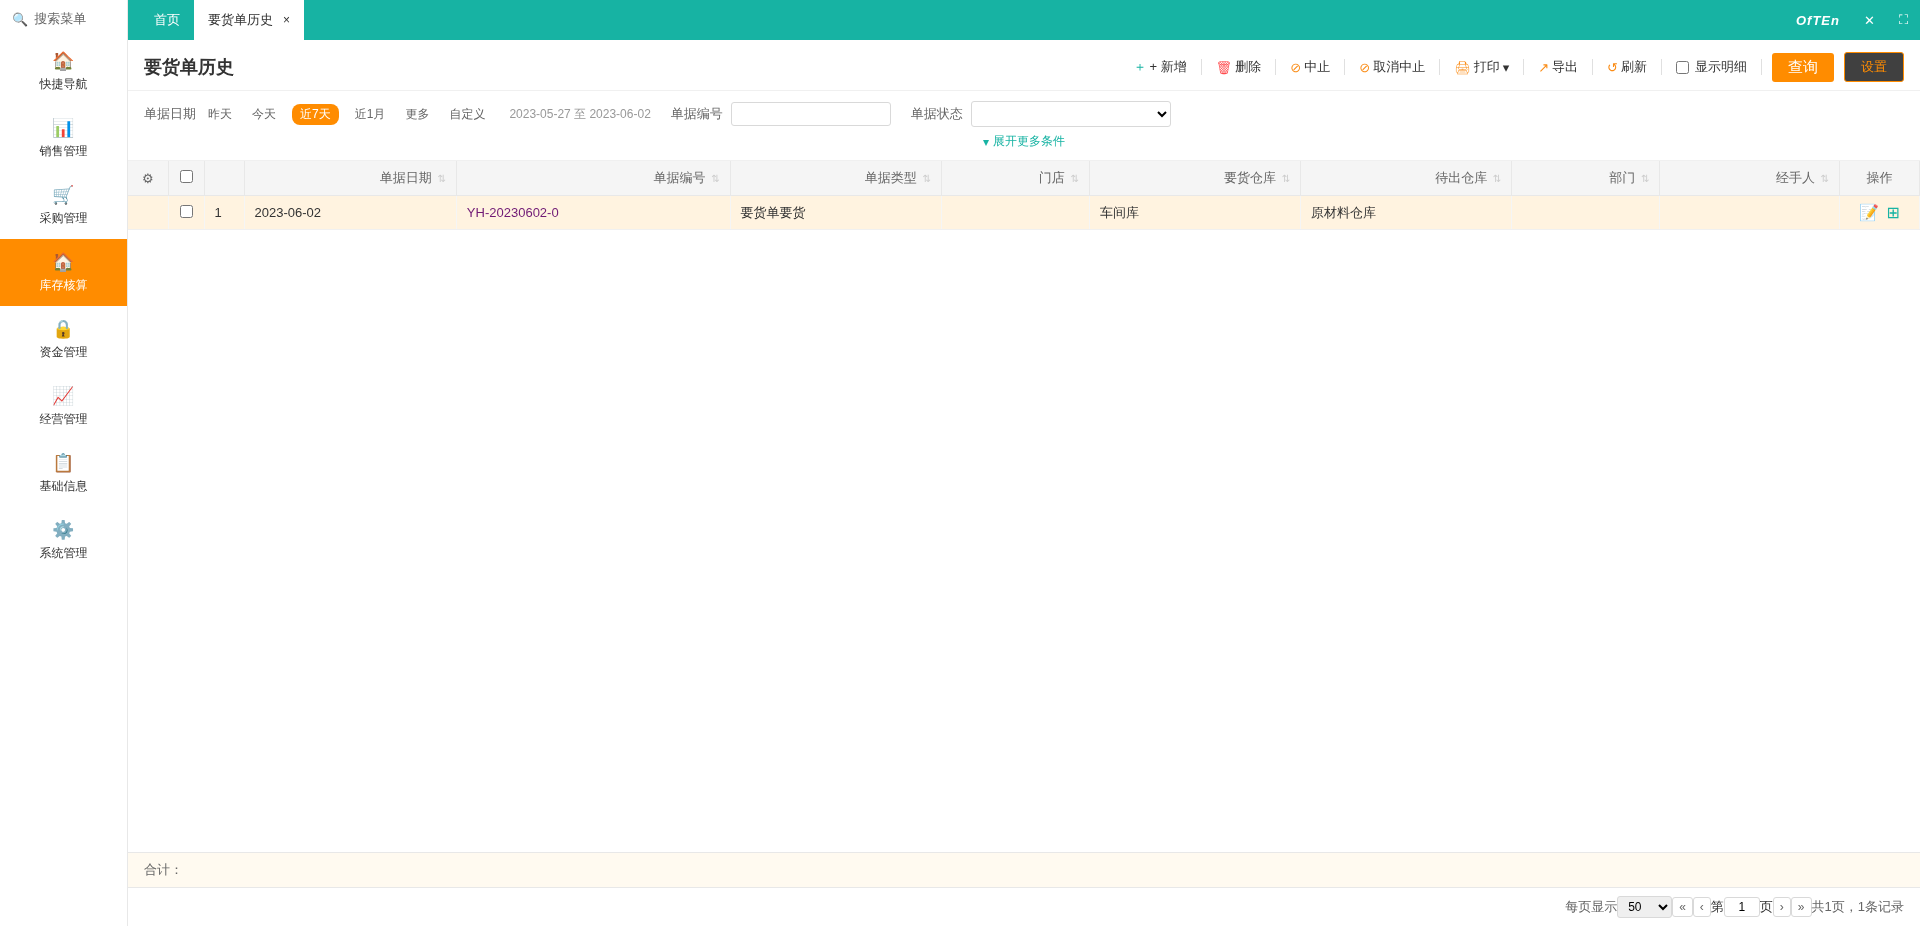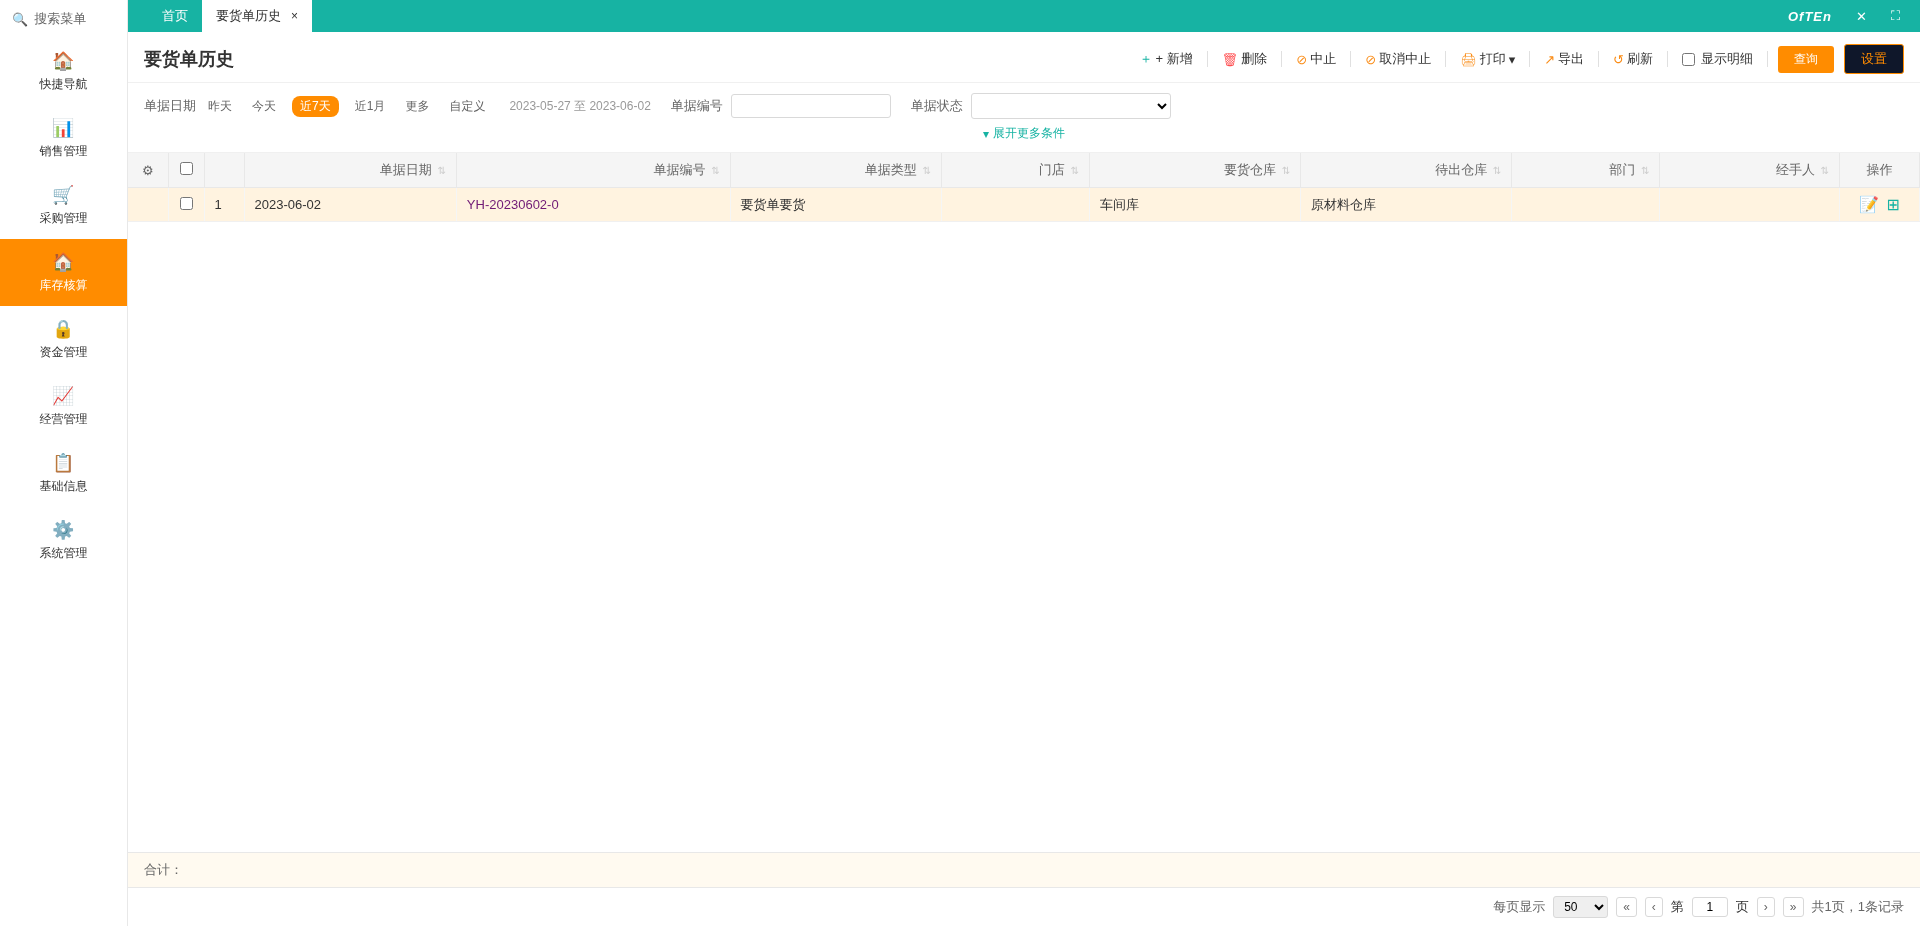--- a/index.html
+++ b/index.html
@@ -30,25 +30,25 @@
     
     .main-area {
       flex: 1;
       display: flex;
       flex-direction: column;
       overflow: hidden;
     }
 
     
     .topbar {
-      height: 32px;
+      height: 40px;
       background: #17b3a3;
       display: flex;
       align-items: center;
-      padding: 0 20px;
+      padding: 0 12px;
       gap: 0;
       flex-shrink: 0;
     }
     .tab-item {
       height: 40px;
       display: flex;
       align-items: center;
       padding: 0 14px;
       cursor: pointer;
       color: #fff;
@@ -104,24 +104,24 @@
       font-size: 13px;
       padding: 2px 4px;
     }
     .btn-primary {
       background: #ff8c00;
       color: #fff;
       border: none;
       padding: 5px 16px;
       border-radius: 3px;
       cursor: pointer;
-      font-size: 12px;
+      font-size: 15px;
     }
     .btn-setting {
-      background: #0f172a;
+      background: #404040;
       color: #ff8c00;
       border: 1px solid #ff8c00;
       padding: 5px 16px;
       border-radius: 3px;
       cursor: pointer;
       font-size: 13px;
     }
     .divider-v { width: 1px; height: 16px; background: #e0e0e0; }
 
     
@@ -229,21 +229,20 @@
       color: #666;
       font-size: 13px;
     }
 
     
     .pagination {
       padding: 8px 16px;
       display: flex;
       align-items: center;
       justify-content: flex-end;
-      gap: 8px;
       border-top: 1px solid #e8e8e8;
       background: #fff;
       font-size: 13px;
       color: #333;
     }
     .page-size-label { color: #666; }
     .page-size-select {
       border: 1px solid #d9d9d9;
       border-radius: 3px;
       padding: 2px 6px;

